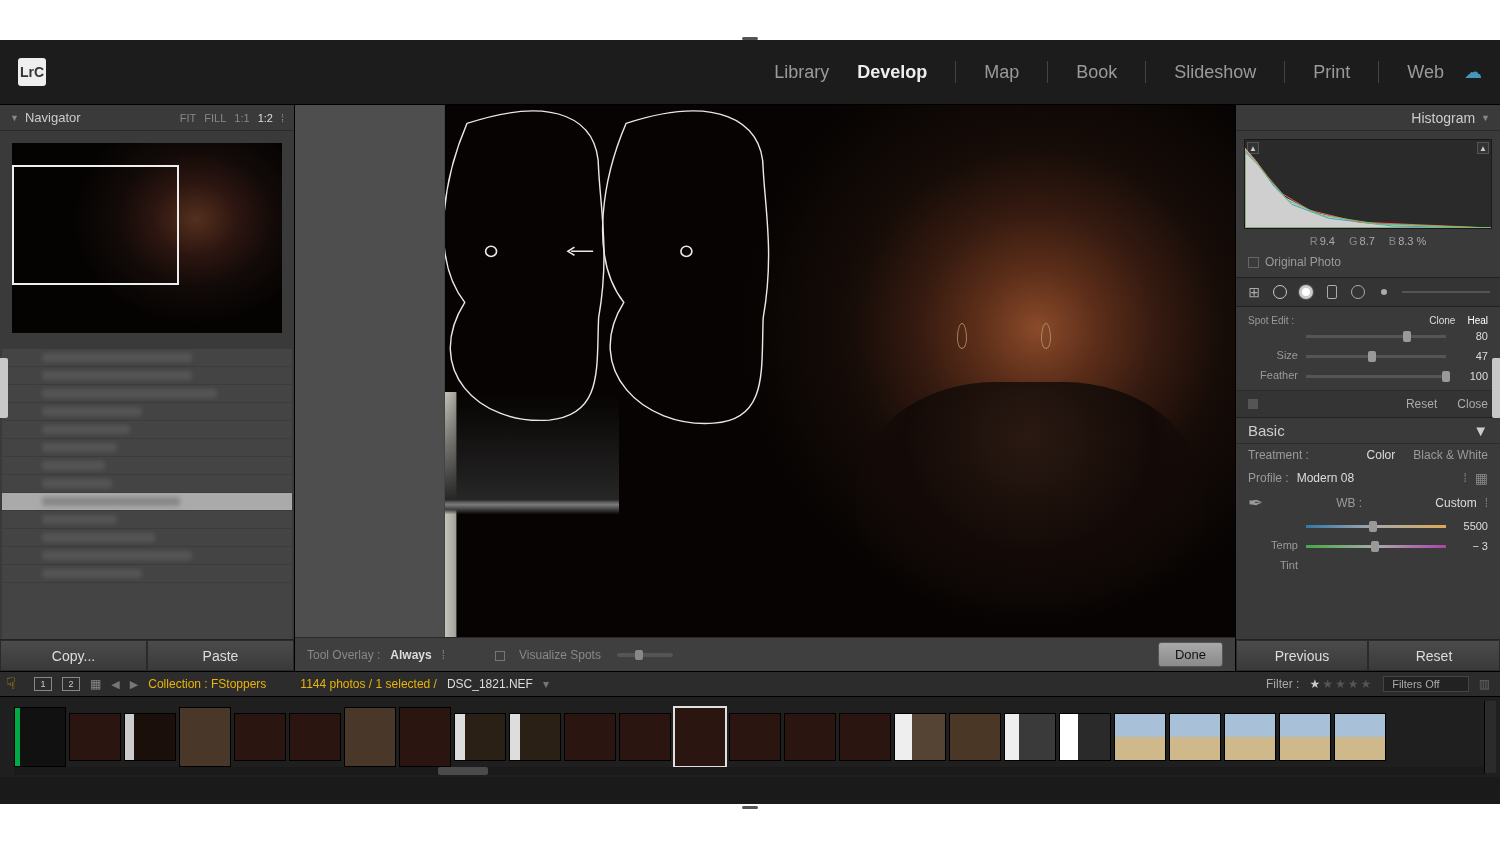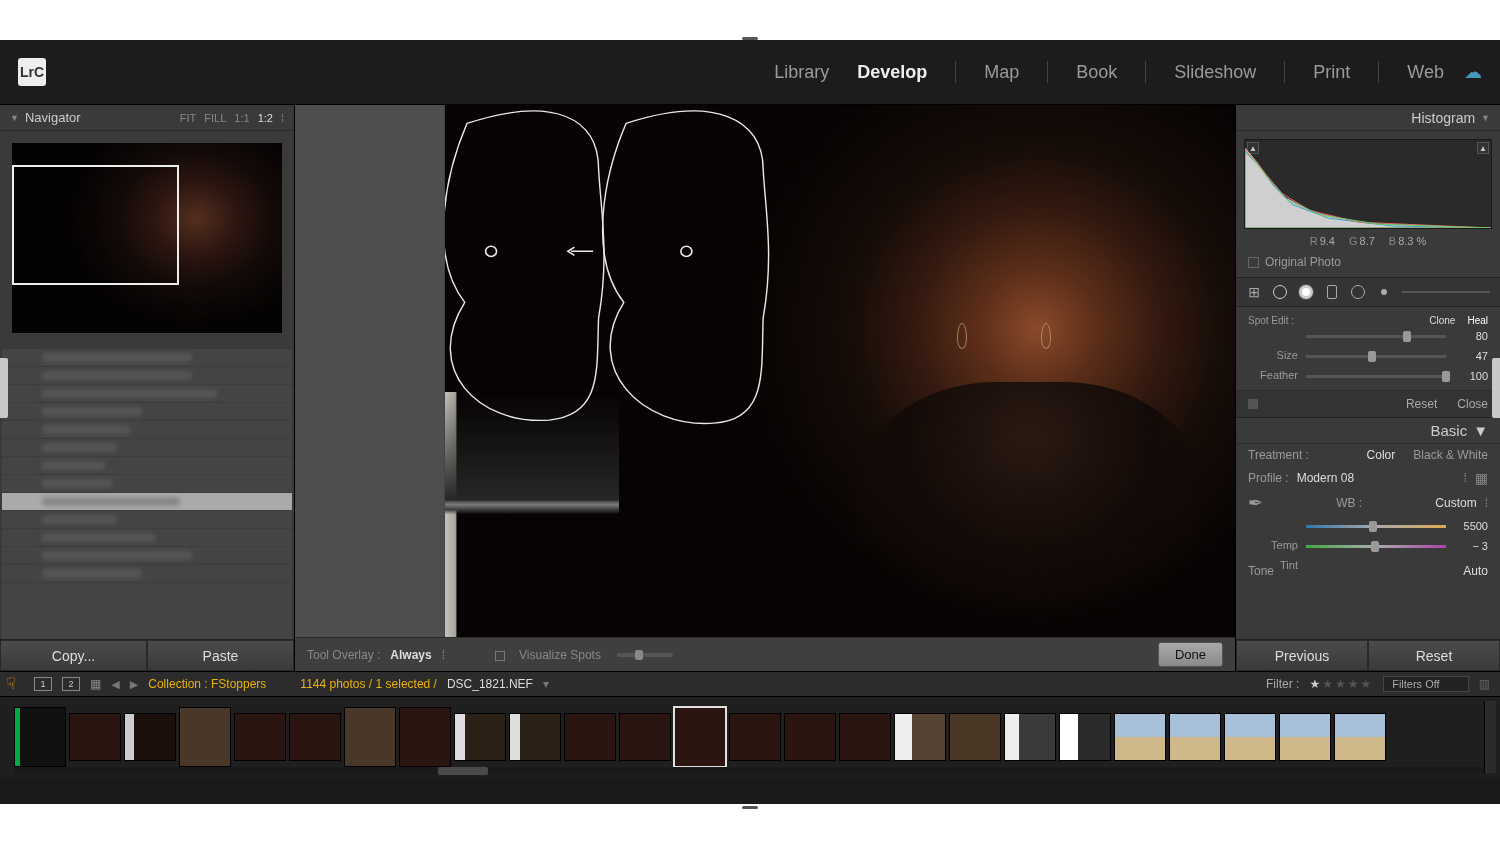--- a/index.html
+++ b/index.html
@@ -92,21 +92,21 @@
   .mode-row .opt{ color:#ffffff; margin-left:12px; cursor:pointer;}
   .mode-row .opt.sel{ color:#ddd;}
   .slider-row{ display:flex; align-items:center; height:20px; gap:8px; font-size:11px;}
   .slider-row .lab{ width:50px; text-align:right; color:#9a9a9a;margin-top:38px;}
   .slider-row .track{ flex:1; height:3px; background:#555; position:relative;}
   .slider-row .thumb{ position:absolute; top:-4px; width:8px; height:11px; background:#999; border-radius:2px; transform:translateX(-50%);}
   .slider-row .val{ width:34px; text-align:right; color:#ddd;}
   .btn-row{ display:flex; justify-content:flex-end; gap:20px; padding:6px 12px; font-size:12px; color:#aaa; border-top:1px solid #2c2c2c; border-bottom:1px solid #222; background:#343434;}
   .btn-row span{cursor:pointer;}
   .btn-row .sq{ width:10px;height:10px; background:#555; margin-right:auto; margin-top:2px;}
-  .basic-head{ display:flex; justify-content:flex-end; align-items:center; padding:4px 12px; font-size:15px; color:#ccc; gap:6px; border-bottom:1px solid #2c2c2c;}
+  .basic-head{ display:flex; justify-content:space-between; align-items:center; padding:4px 12px; font-size:15px; color:#ccc; gap:6px; border-bottom:1px solid #2c2c2c;}
   .treat-row{ display:flex; align-items:center; padding:4px 12px; font-size:12px; color:#9a9a9a;}
   .treat-row .tlab{flex:1;}
   .treat-row .opt{ margin-left:18px; cursor:pointer;}
   .treat-row .opt.sel{ color:#ddd; }
   .profile-row{ display:flex; align-items:center; padding:4px 12px; font-size:12px; color:#9a9a9a; gap:8px;}
   .profile-row .pname{ color:#ddd; flex:1;}
   .profile-row .grid{ font-size:14px; color:#888;}
   .wb-row{ display:flex; align-items:center; padding:4px 12px; font-size:12px; color:#9a9a9a; gap:8px;}
   .wb-row .drop{ font-size:18px; line-height:1;}
   .wb-row .wlab{ flex:1; text-align:center;}
@@ -374,24 +374,20 @@
           <span class="val">5500</span>
         </div>
         <div class="slider-row">
           <span class="lab">Tint</span>
           <span class="track" style="background:linear-gradient(90deg,#4a4,#aaa,#a4a)">
               <span class="thumb" style="left: 49.5%;"></span>
             </span>
           <span class="val">− 3</span>
         </div>
       </div>
-      <div class="tone-row">
-        <span>Tone</span>
-        <span style="color:#ddd">Auto</span>
-      </div>
 
       <div class="right-buttons">
         <div class="lbtn">Previous</div>
         <div class="lbtn">Reset</div>
       </div>
       <div class="side-handle r"></div>
     </div>
   </div>
 
   <div class="status">

